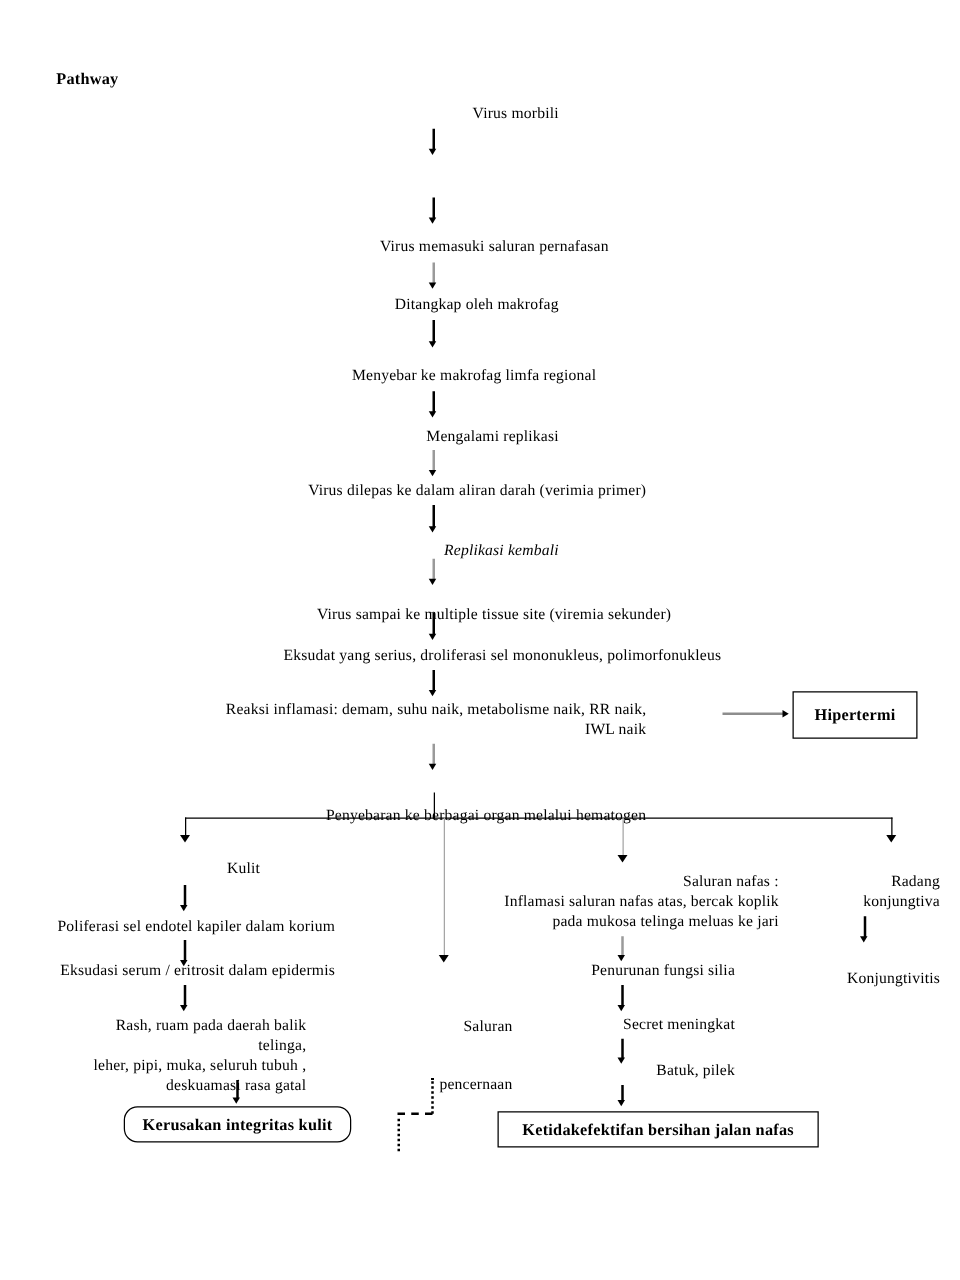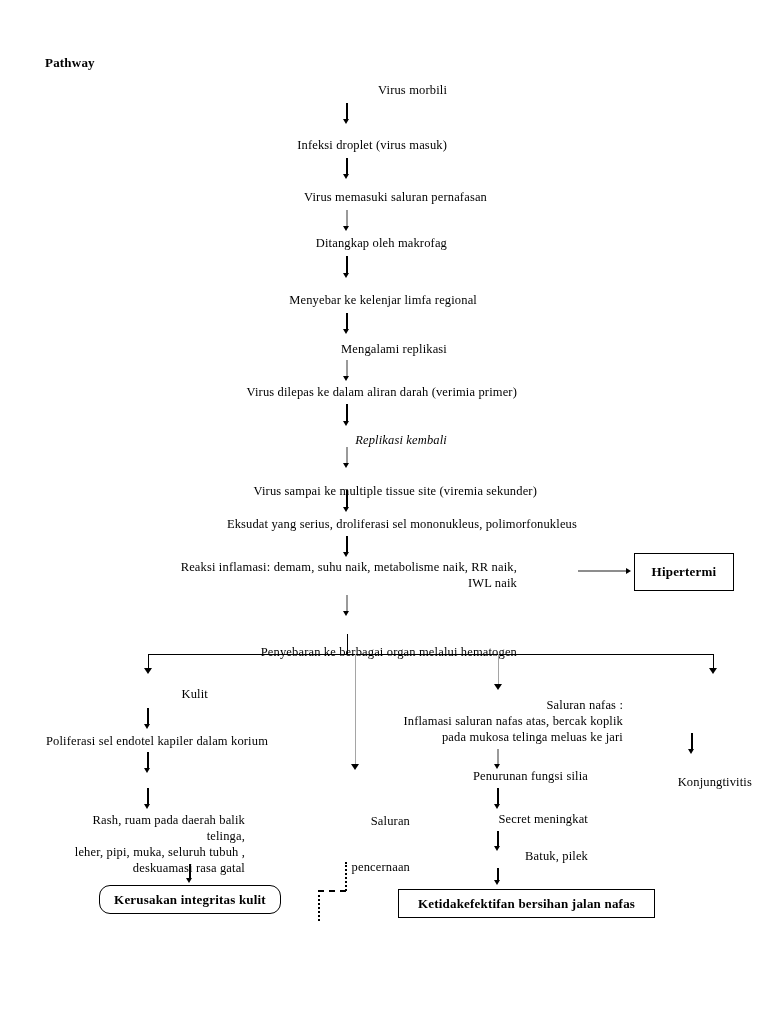--- a/index.html
+++ b/index.html
@@ -137,39 +137,38 @@
 <div id="page">
 
   <div class="title" style="left:45px; top:55px;">Pathway</div>
 
   <div class="node" style="left:247px; top:82px; width:200px;">Virus morbili</div>
   <div class="varrow" style="left:347px; top:103px; height:22px;">
     <div class="shaft" style="height:17px;"></div>
       <div class="head" style="top:16px;"></div>
   </div>
 
-  <div class="node" style="left:247px; top:137px; width:200px;">Infeksi droplet  (virus masuk)</div>
   <div class="varrow" style="left:347px; top:158px; height:22px;">
     <div class="shaft" style="height:17px;"></div>
       <div class="head" style="top:16px;"></div>
   </div>
 
   <div class="node" style="left:207px; top:189px; width:280px;">Virus memasuki saluran pernafasan</div>
   <div class="varrow faint" style="left:347px; top:210px; height:22px;">
     <div class="shaft" style="height:17px;"></div>
       <div class="head" style="top:16px;"></div>
   </div>
 
   <div class="node" style="left:247px; top:235px; width:200px;">Ditangkap oleh makrofag</div>
   <div class="varrow" style="left:347px; top:256px; height:23px;">
     <div class="shaft" style="height:18px;"></div>
       <div class="head" style="top:17px;"></div>
   </div>
 
-  <div class="node" style="left:217px; top:292px; width:260px;">Menyebar ke kelenjar limfa regional</div>
+  <div class="node" style="left:217px; top:292px; width:260px;">Menyebar ke makrofag limfa regional</div>
   <div class="varrow" style="left:347px; top:313px; height:22px;">
     <div class="shaft" style="height:17px;"></div>
       <div class="head" style="top:16px;"></div>
   </div>
 
   <div class="node" style="left:247px; top:341px; width:200px;">Mengalami replikasi</div>
   <div class="varrow faint" style="left:347px; top:360px; height:22px;">
     <div class="shaft" style="height:17px;"></div>
       <div class="head" style="top:16px;"></div>
   </div>
@@ -233,20 +232,21 @@
     <div class="shaft" style="height:17px;"></div>
       <div class="head" style="top:16px;"></div>
   </div>
 
   <div class="node" style="left:28px; top:733px; width:240px;">Poliferasi sel endotel kapiler dalam korium</div>
   <div class="varrow" style="left:148px; top:752px; height:22px;">
     <div class="shaft" style="height:17px;"></div>
       <div class="head" style="top:16px;"></div>
   </div>
 
+  <div class="node" style="left:28px; top:768px; width:240px;">Eksudasi serum / eritrosit dalam epidermis</div>
   <div class="varrow" style="left:148px; top:788px; height:22px;">
     <div class="shaft" style="height:17px;"></div>
       <div class="head" style="top:16px;"></div>
   </div>
 
   <div class="node" style="left:55px; top:812px; width:190px;">Rash, ruam pada daerah balik telinga,
 leher, pipi, muka, seluruh tubuh ,
 deskuamasi rasa gatal</div>
   <div class="varrow" style="left:190px; top:864px; height:20px;">
     <div class="shaft" style="height:15px;"></div>
@@ -282,19 +282,21 @@
       <div class="head" style="top:15px;"></div>
   </div>
 
   <div class="node" style="left:408px; top:848px; width:180px;">Batuk, pilek</div>
   <div class="varrow" style="left:498px; top:868px; height:18px;">
     <div class="shaft" style="height:13px;"></div>
       <div class="head" style="top:12px;"></div>
   </div>
   <div class="boxnode" style="left:398px; top:889px; width:257px; height:29px;">Ketidakefektifan bersihan jalan nafas</div>
 
+  <div class="node" style="left:632px; top:697px; width:120px;">Radang
+konjungtiva</div>
   <div class="varrow" style="left:692px; top:733px; height:22px;">
     <div class="shaft" style="height:17px;"></div>
       <div class="head" style="top:16px;"></div>
   </div>
   <div class="node" style="left:632px; top:758px; width:120px;margin-top:16px;">Konjungtivitis</div>
 
 </div>
 
 </body></html>

